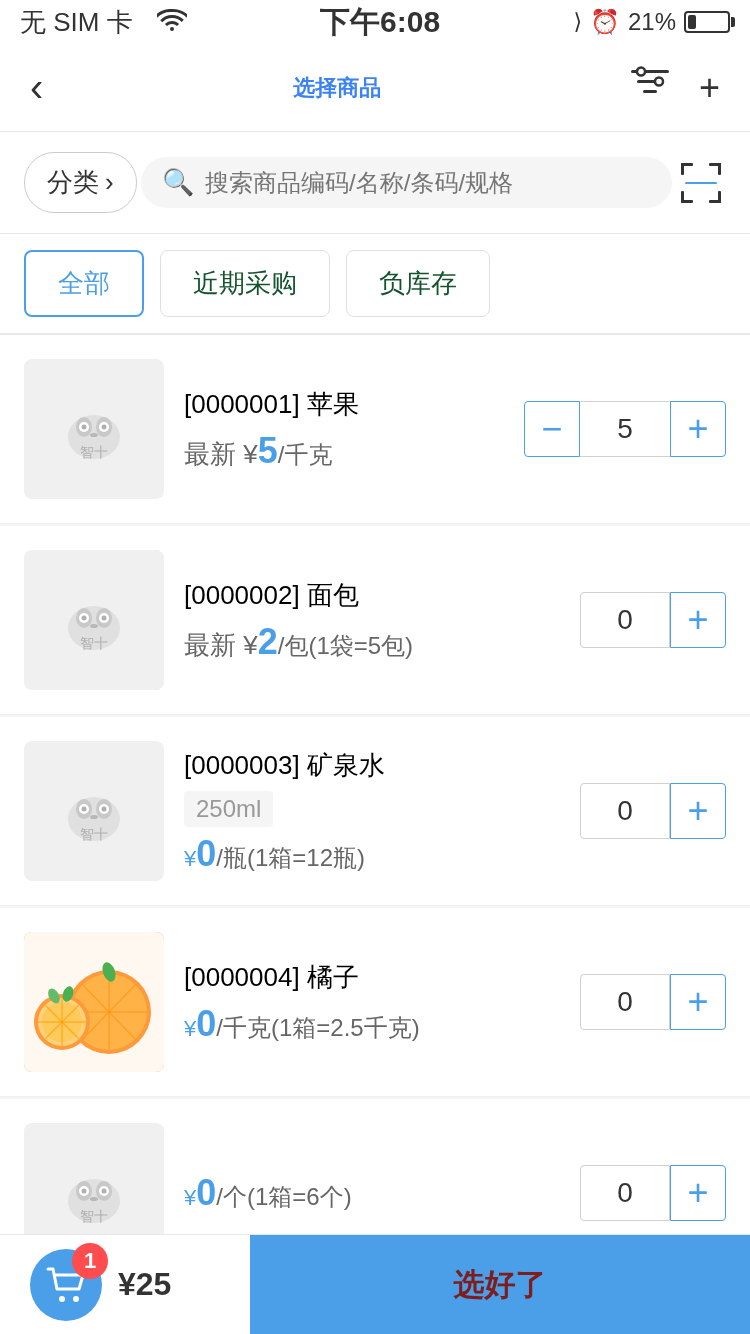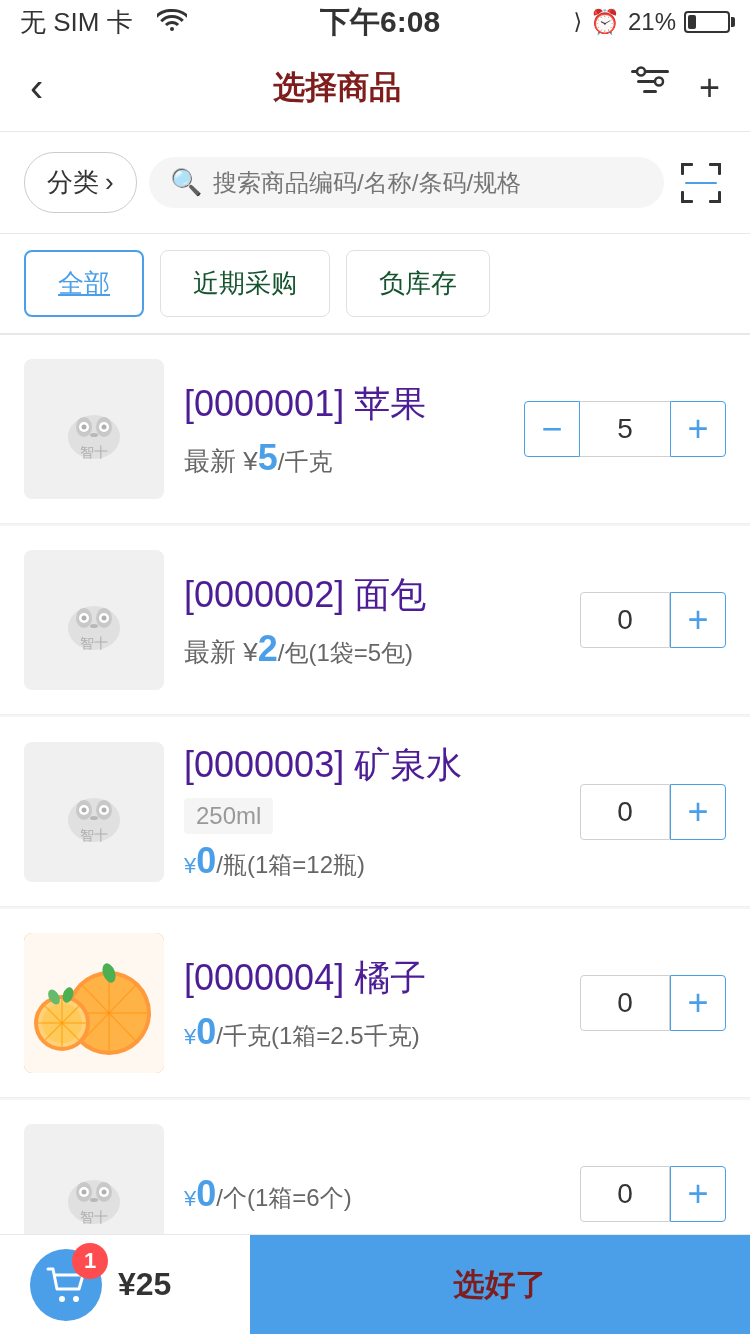--- a/index.html
+++ b/index.html
@@ -42,32 +42,32 @@
     
     .nav-bar {
       background: #fff;
       height: 88px;
       display: flex;
       align-items: center;
       justify-content: space-between;
       padding: 0 30px;
       border-bottom: 1px solid #e8e8e8;
     }
-    .nav-title { font-size: 32px; font-weight: 600; color: #7f1d1d; text-align: center; }
+    .nav-title { font-size: 22px; font-weight: 600; color: #3b82f6; text-align: center; }
     .nav-icons { display: flex; align-items: center; gap: 30px; }
     .nav-icon { font-size: 36px; color: #333; cursor: pointer; }
     .nav-back { font-size: 40px; color: #333; cursor: pointer; }
 
     
     .filter-bar {
       background: #fff;
       padding: 20px 24px;
       display: flex;
       align-items: center;
-      gap: 12px;
+      gap: 4px;
       border-bottom: 1px solid #e8e8e8;
     }
     .category-btn {
       border: 1px solid #ccc;
       border-radius: 30px;
       padding: 12px 22px;
       font-size: 26px;
       color: #333;
       display: flex;
       align-items: center;
@@ -109,21 +109,20 @@
       font-size: 26px;
       border: 1px solid #e0e0e0;
       background: #fff;
       cursor: pointer;
       color: #14532d;
     }
     .tab-btn.active {
       border: 2px solid #4a9fe8;
       color: #4a9fe8;
       background: #fff;
-      text-decoration: underline;
     }
 
     
     .product-list { background: #f5f5f5; }
 
     .product-item {
       background: #fff;
       margin-bottom: 2px;
       padding: 24px 24px;
       display: flex;
@@ -143,21 +142,21 @@
       overflow: hidden;
     }
 
     .owl-logo {
       display: flex; flex-direction: column; align-items: center; justify-content: center;
       width: 100%; height: 100%;
     }
     .owl-logo svg { width: 80px; height: 80px; }
 
     .product-info { flex: 1; min-width: 0; }
-    .product-name { font-size: 36px; font-weight: 500; color: #4c1d95; margin-bottom: 8px; }
+    .product-name { font-size: 26px; font-weight: 500; color: #000000; margin-bottom: 8px; }
     .product-price { font-size: 26px; color: #666; margin-top: 0; }
     .price-highlight { color: #4a9fe8; font-size: 36px; font-weight: 600; }
     .price-prefix { font-size: 22px; color: #4a9fe8; }
     .price-unit { font-size: 24px; color: #666; }
     .product-spec { font-size: 24px; color: #999; background: #f5f5f5; padding: 4px 12px; border-radius: 4px; display: inline-block; margin-bottom: 6px; }
 
     
     .qty-control {
       display: flex;
       align-items: center;

